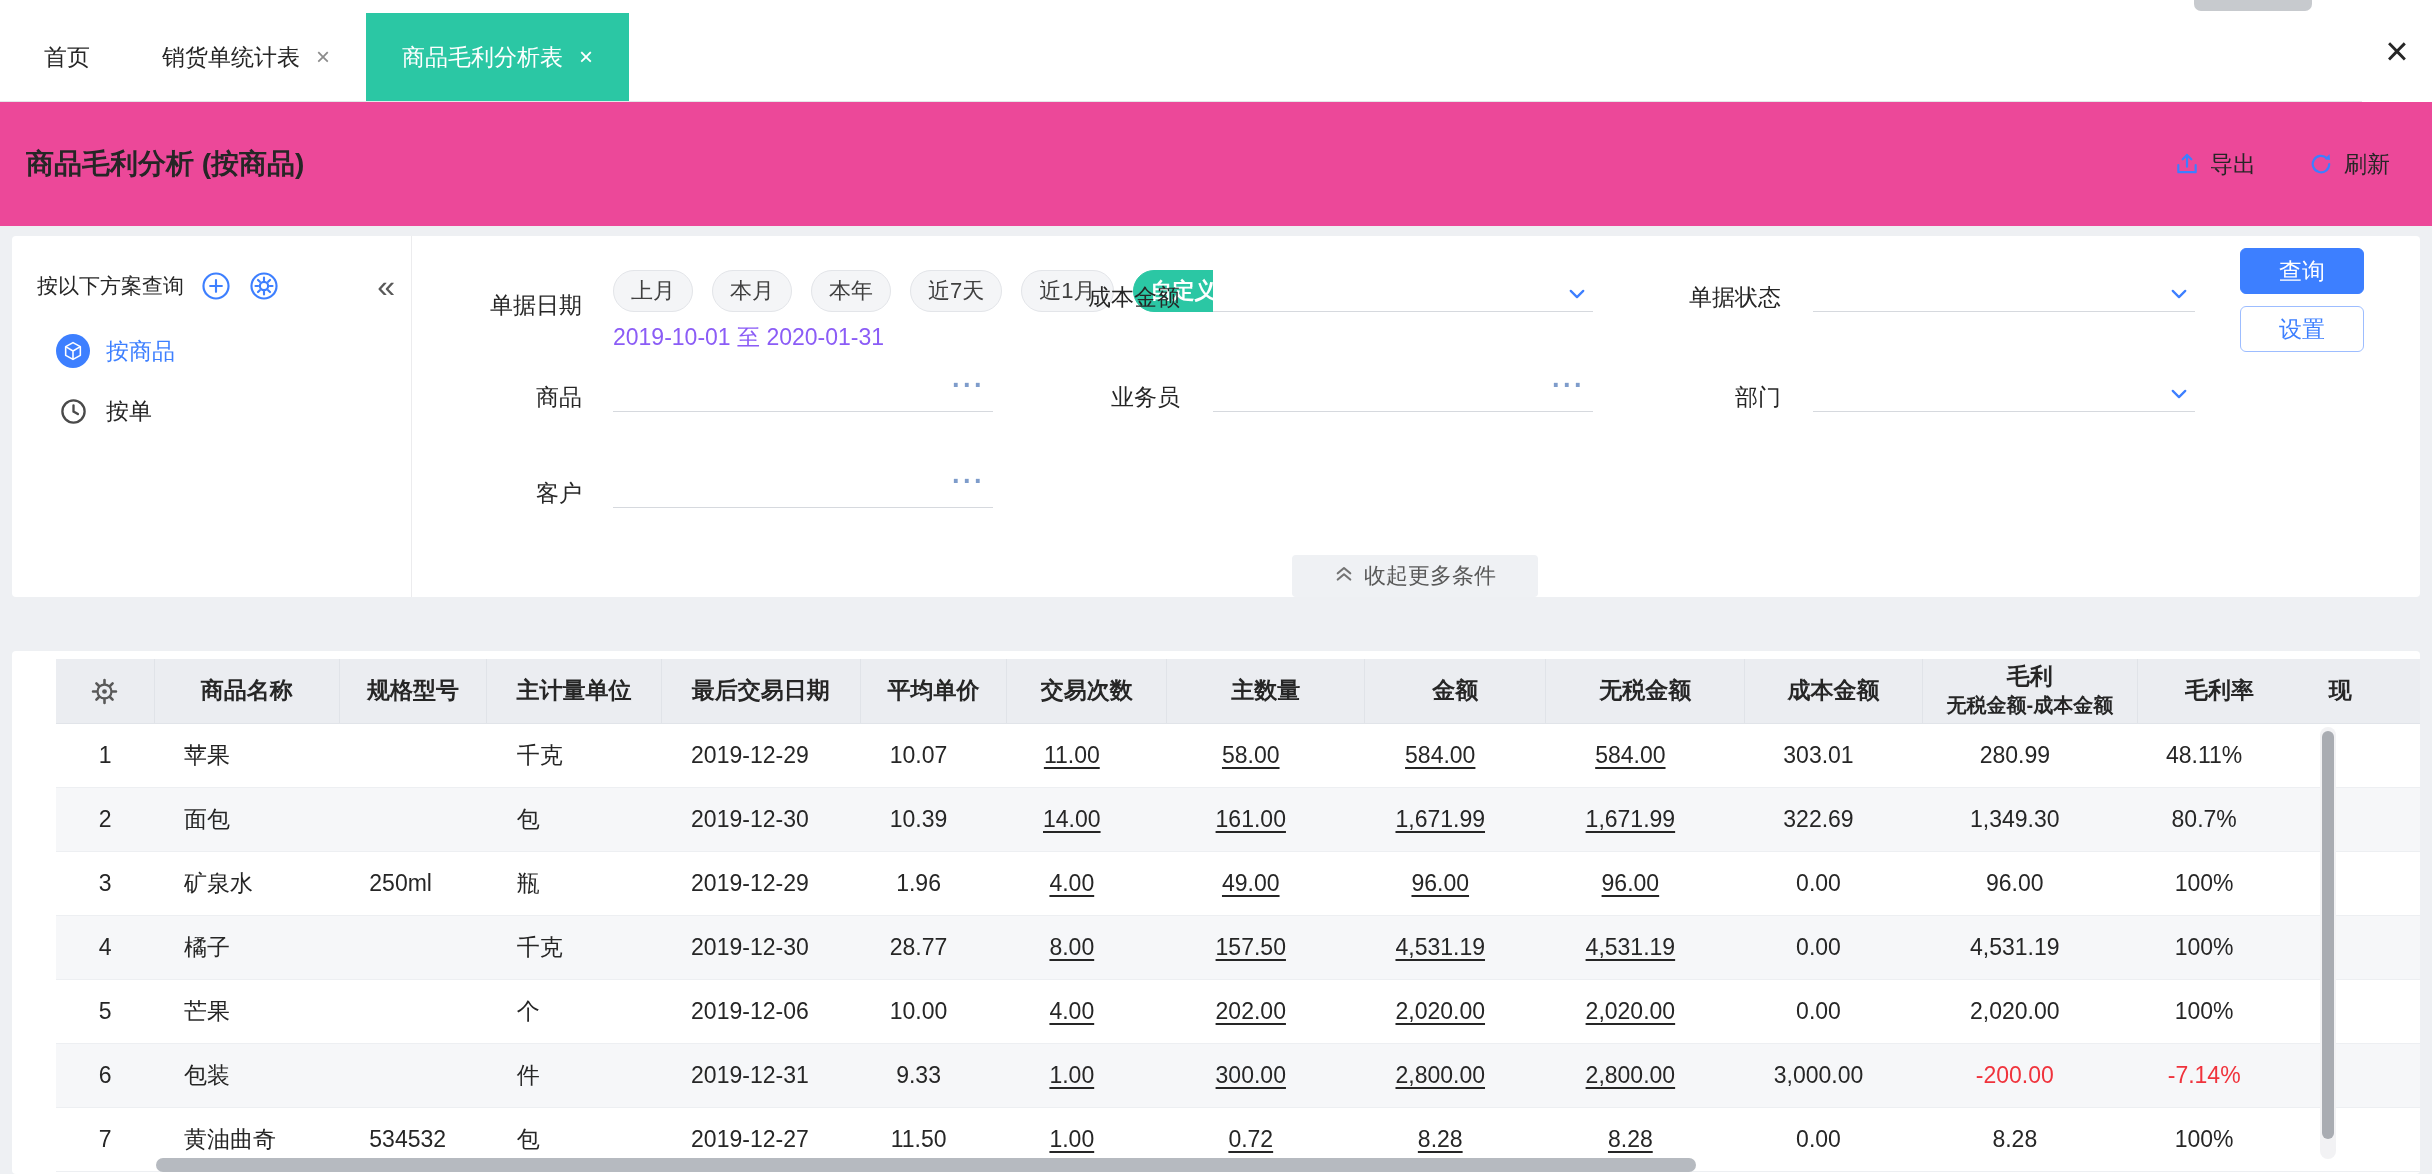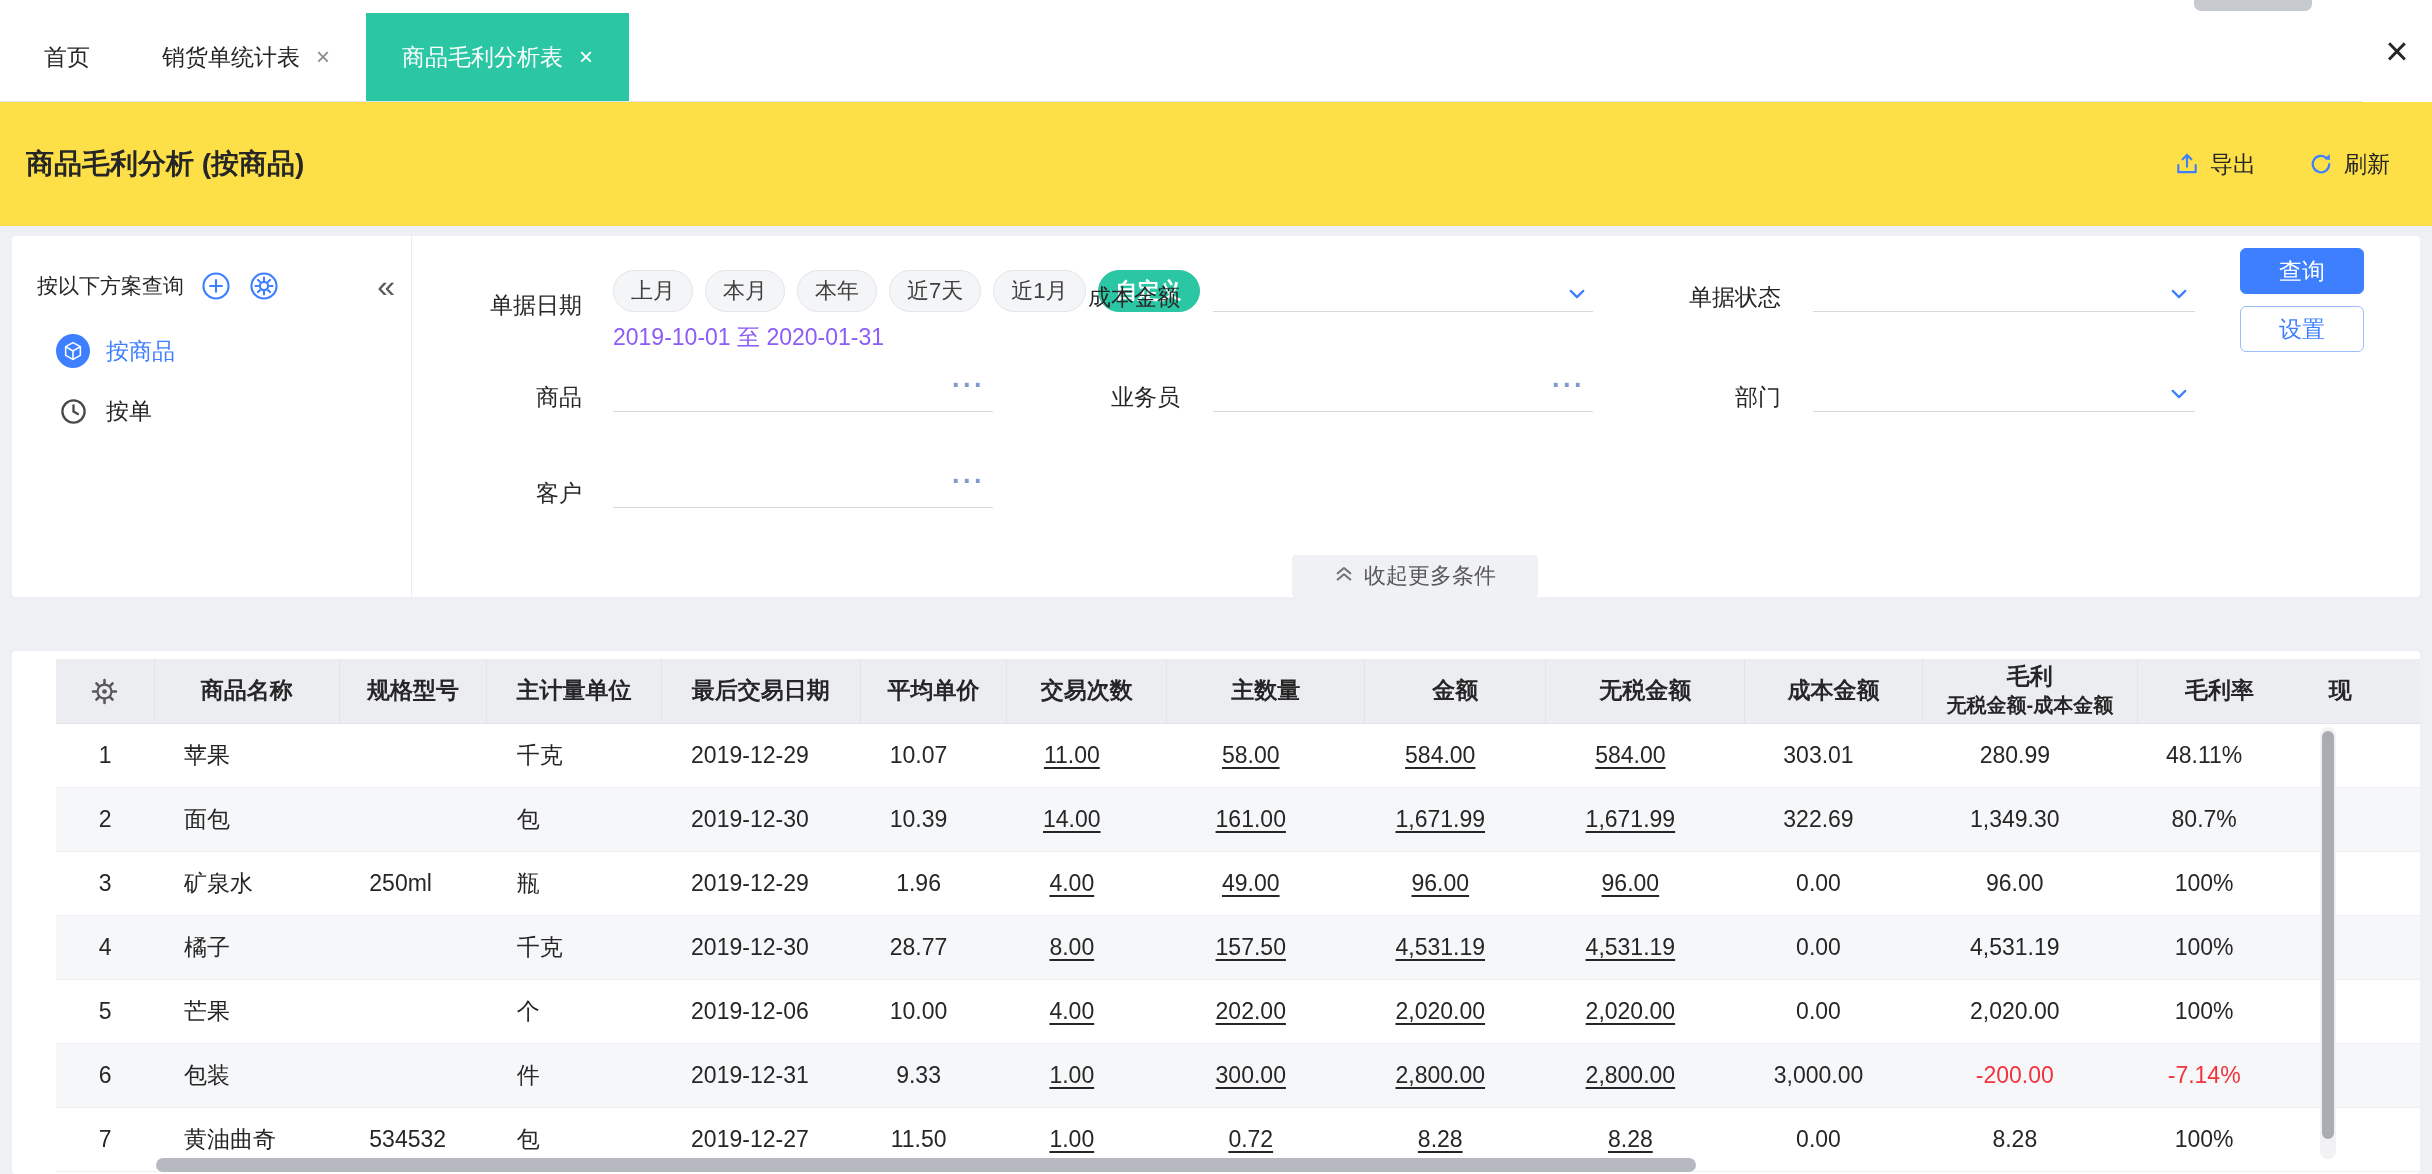--- a/index.html
+++ b/index.html
@@ -16,42 +16,42 @@
   .tabbar{height:102px;background:#fff;border-bottom:1px solid #e4e6e9;position:relative;display:flex;align-items:flex-end;}
   .tabs{display:flex;align-items:stretch;height:88px;padding-left:8px;}
   .tab{display:flex;align-items:center;padding:0 36px;font-size:23px;color:#262626;cursor:pointer;white-space:nowrap;}
   .tab.active{background:var(--green);color:#fff;}
   .tab-x{margin-left:16px;font-size:24px;color:#8c8c8c;line-height:1;}
   .tab.active .tab-x{color:#fff;}
   .top-scroll-thumb{position:absolute;right:120px;top:0;width:118px;height:11px;background:#c7cace;border-radius:0 0 7px 7px;}
   .tabbar-close{position:absolute;right:0;top:0;height:102px;width:70px;display:flex;align-items:center;justify-content:center;font-size:40px;color:#262626;cursor:pointer;background:#fff;}
 
   
-  .titlebar{height:124px;background:#fde047;display:flex;align-items:center;padding:0 42px 0 26px;}
+  .titlebar{height:124px;background:#ec4899;display:flex;align-items:center;padding:0 42px 0 26px;}
   .titlebar h1{font-size:28px;font-weight:700;color:#262626;}
   .title-actions{margin-left:auto;display:flex;gap:52px;}
   .action{display:flex;align-items:center;gap:10px;font-size:23px;cursor:pointer;}
   .action svg{display:block;}
 
   
   .filter-panel{margin:10px 12px 0;background:#fff;height:361px;position:relative;border-radius:4px;}
   .scheme{position:absolute;left:0;top:0;bottom:0;width:400px;border-right:1px solid #ececee;}
   .scheme-head{position:absolute;top:34px;left:25px;right:16px;display:flex;align-items:center;gap:16px;}
   .scheme-title{font-size:21px;font-weight:400;}
   .icon-btn{cursor:pointer;display:flex;}
   .sb-collapse{margin-left:auto;font-size:32px;color:#595959;line-height:1;cursor:pointer;}
   .scheme-list{position:absolute;top:98px;left:44px;}
   .scheme-item{display:flex;align-items:center;gap:16px;font-size:23px;margin-bottom:26px;cursor:pointer;color:#262626;}
   .scheme-item.active{color:var(--accent);}
   .scheme-ic{width:34px;height:34px;display:flex;align-items:center;justify-content:center;flex:none;}
   .scheme-ic.blue{background:var(--accent);border-radius:50%;}
 
   .filters{position:absolute;left:400px;top:0;right:0;bottom:0;}
   .f-lbl{position:absolute;width:200px;text-align:right;font-size:23px;color:#262626;}
-  .pill-row{position:absolute;display:flex;gap:12px;}
+  .pill-row{position:absolute;display:flex;gap:19px;}
   .pill{height:42px;padding:0 17px;display:flex;align-items:center;border-radius:21px;background:#f4f5f7;border:1px solid #e3e5e9;font-size:22px;color:#404040;cursor:pointer;white-space:nowrap;}
   .pill.custom{background:var(--green);border-color:var(--green);color:#fff;font-weight:700;}
   .date-range{position:absolute;font-size:23px;color:#8b5cf6;cursor:pointer;}
   .select,.inputline{position:absolute;width:380px;height:44px;border-bottom:1px solid #d6d9de;cursor:pointer;background:#fff;}
   .select svg{position:absolute;right:6px;top:16px;}
   .dots{position:absolute;right:8px;top:2px;font-size:27px;font-weight:700;letter-spacing:2px;color:#7e9ccb;cursor:pointer;}
   .btn{position:absolute;left:2216px;width:124px;height:46px;font-size:23px;border-radius:6px;cursor:pointer;display:flex;align-items:center;justify-content:center;font-family:inherit;}
   .btn-query{top:12px;background:var(--accent);border:1px solid var(--accent);color:#fff;}
   .btn-settings{top:70px;background:#fff;border:1px solid #9dbdff;color:var(--accent);}
   .collapse-more{position:absolute;left:880px;top:319px;width:246px;height:42px;background:#eff1f4;border-radius:4px;display:flex;align-items:center;justify-content:center;gap:10px;font-size:22px;color:#595959;cursor:pointer;}

